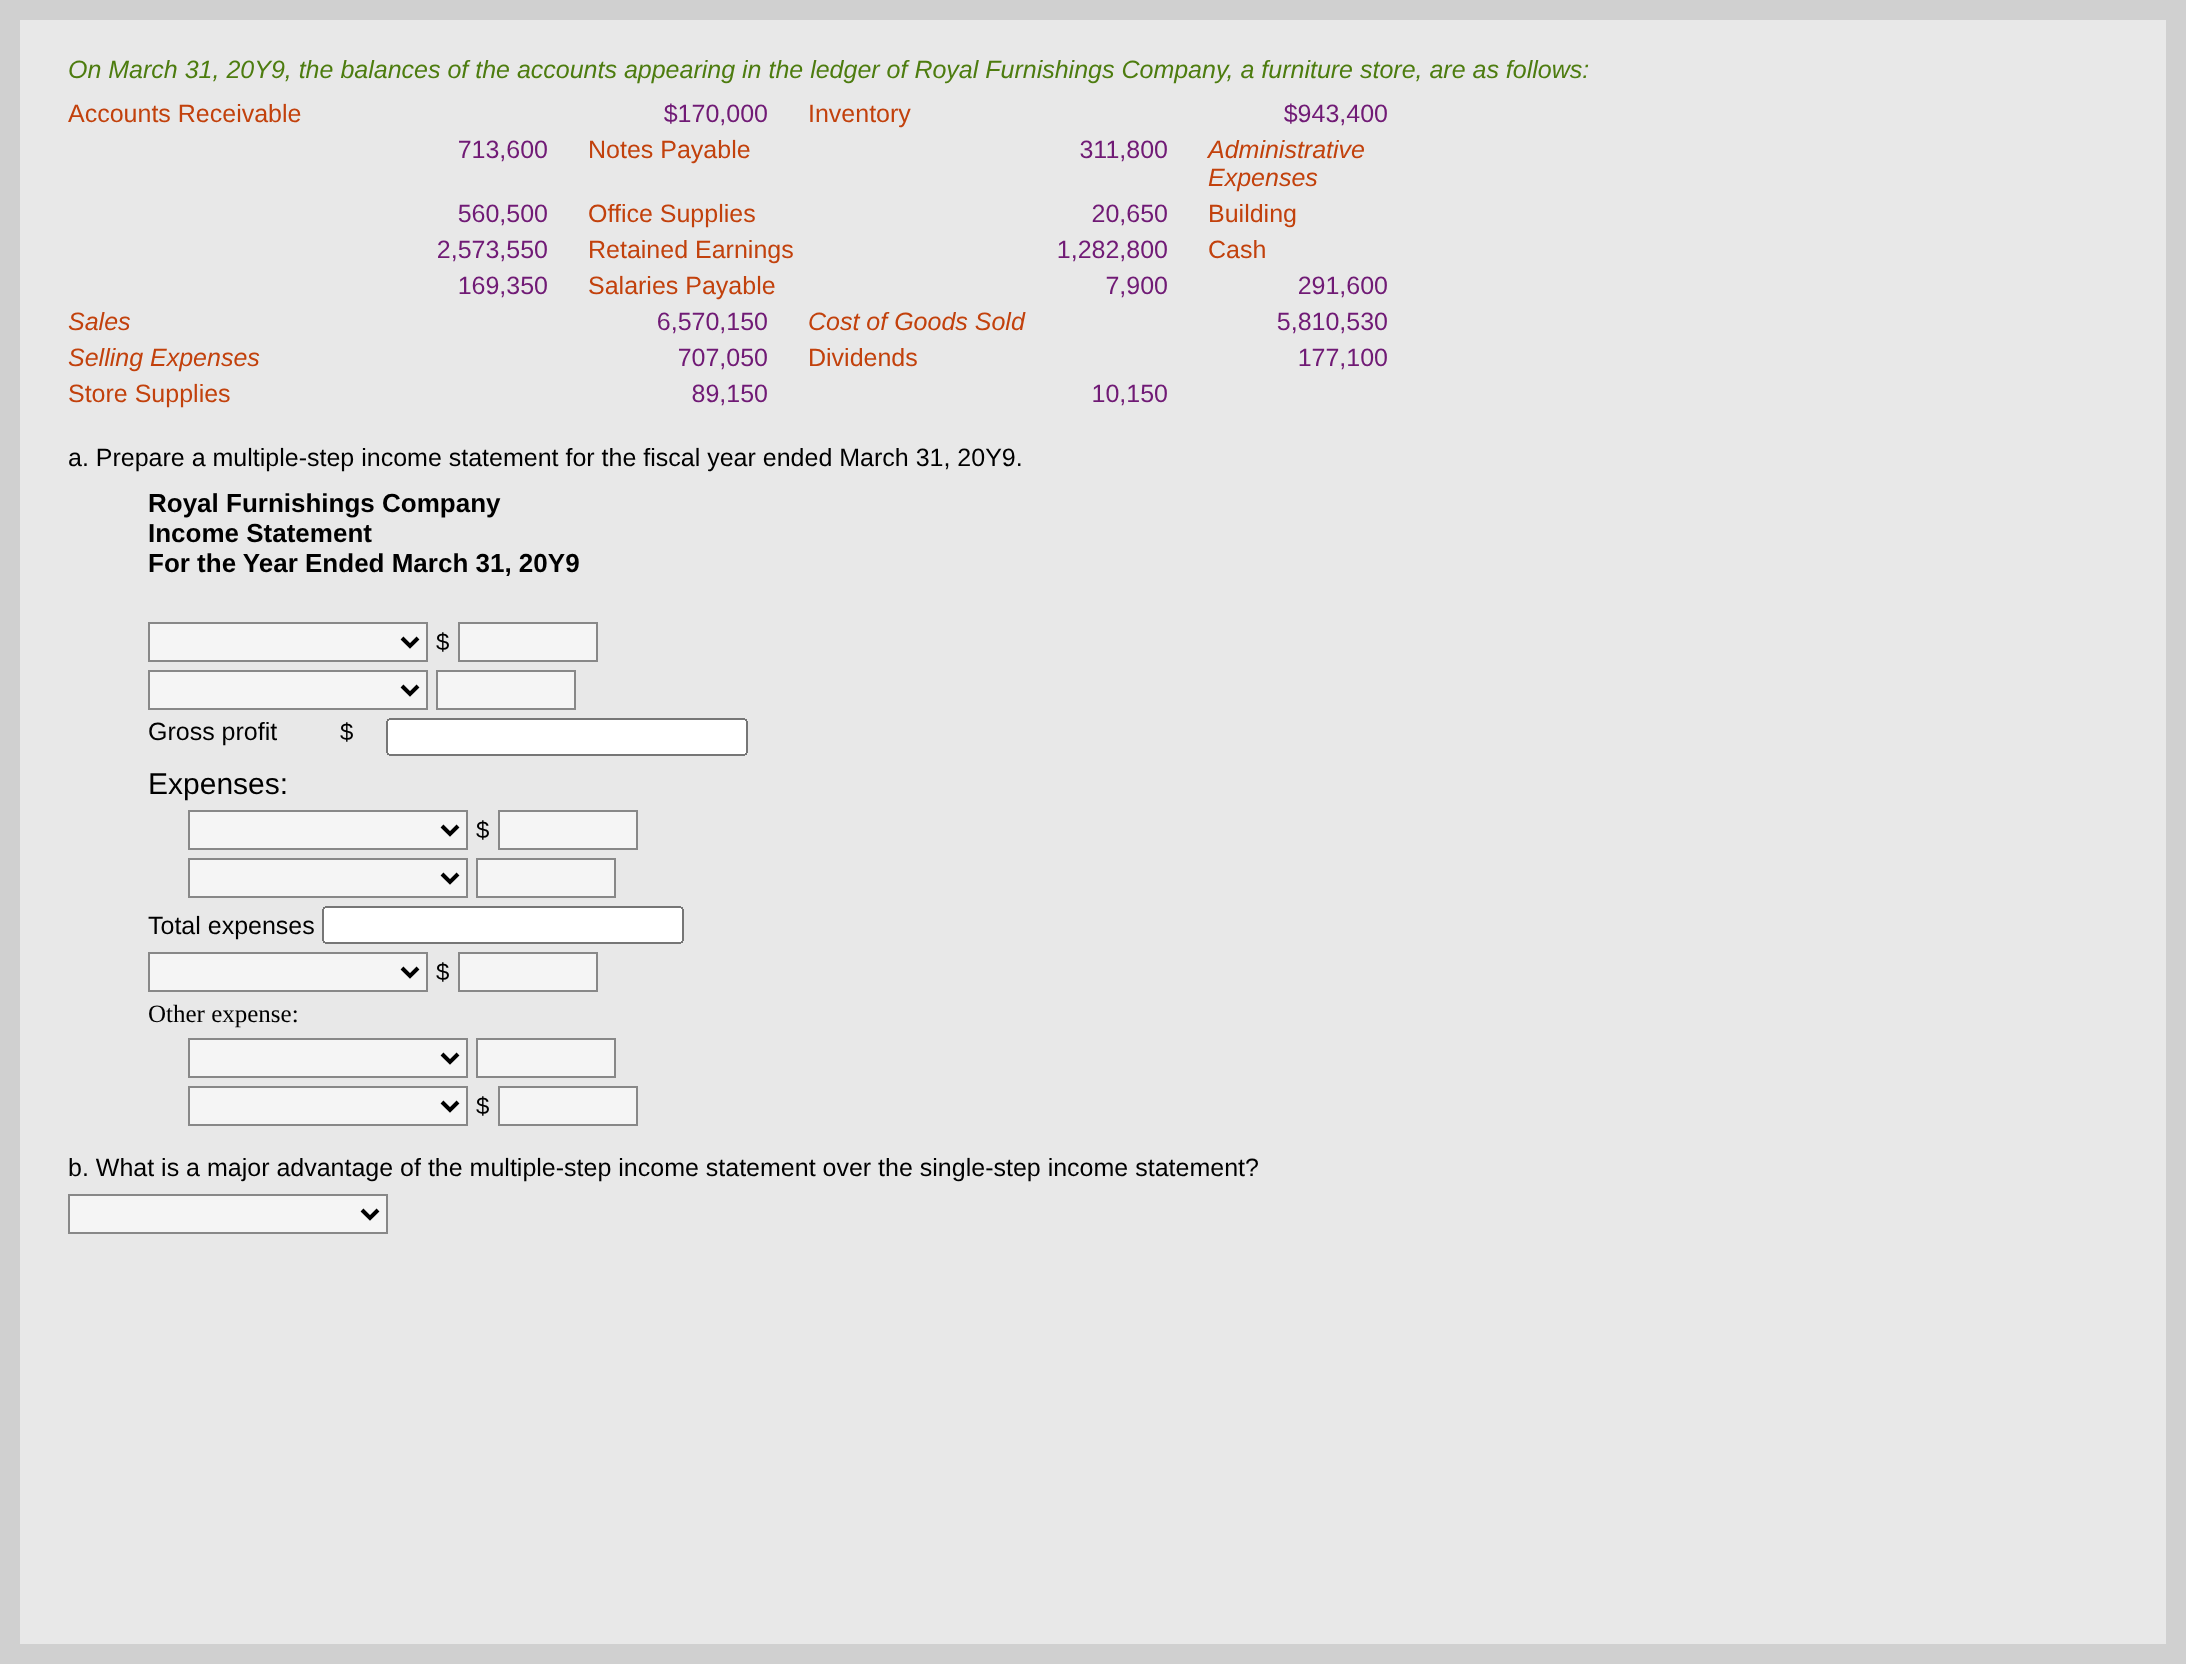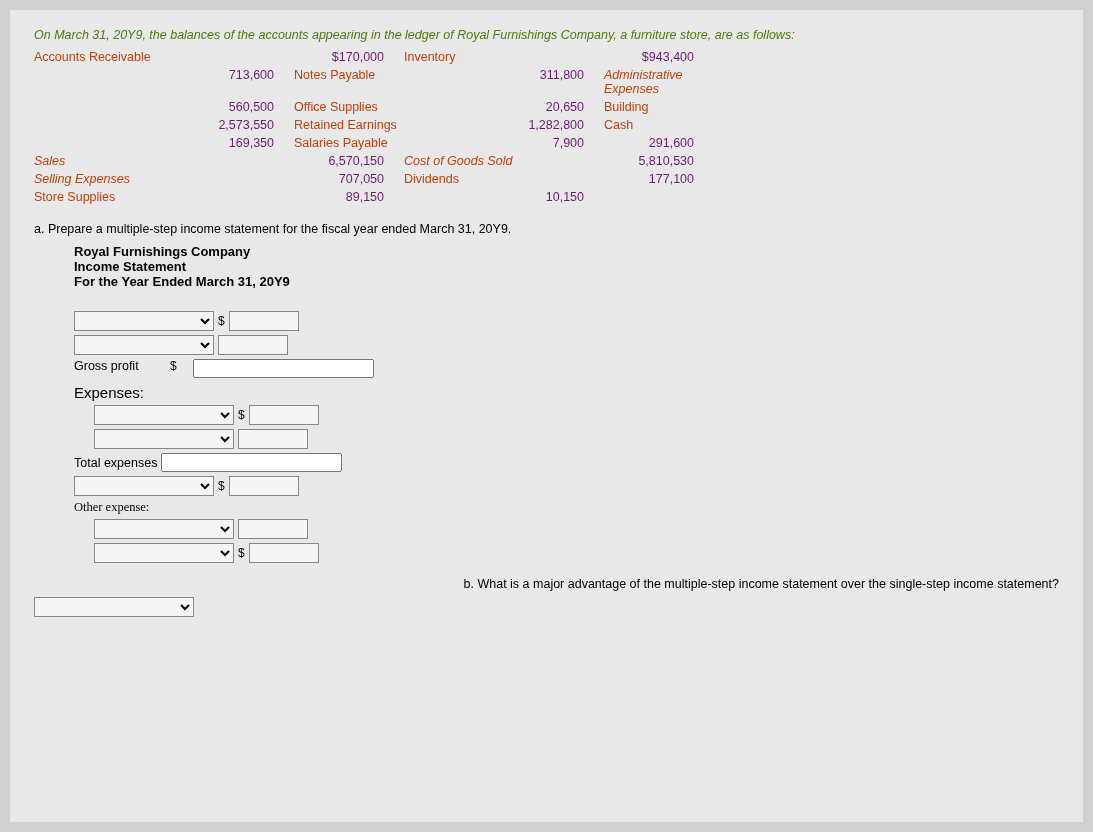--- a/index.html
+++ b/index.html
@@ -111,21 +111,20 @@
       font-size: 12.5px;
       margin: 4px 0;
       font-family: Liberation Serif, serif;
     }
     .part-b {
       margin-top: 10px;
     }
     .part-b-label {
       font-size: 12.5px;
       margin-bottom: 6px;
-      text-align: right;
     }
   </style>
 </head>
 <body>
 
 <div class="page">
   <div class="intro-text">On March 31, 20Y9, the balances of the accounts appearing in the ledger of Royal Furnishings Company, a furniture store, are as follows:</div>
 
   <div class="accounts-grid">
 

